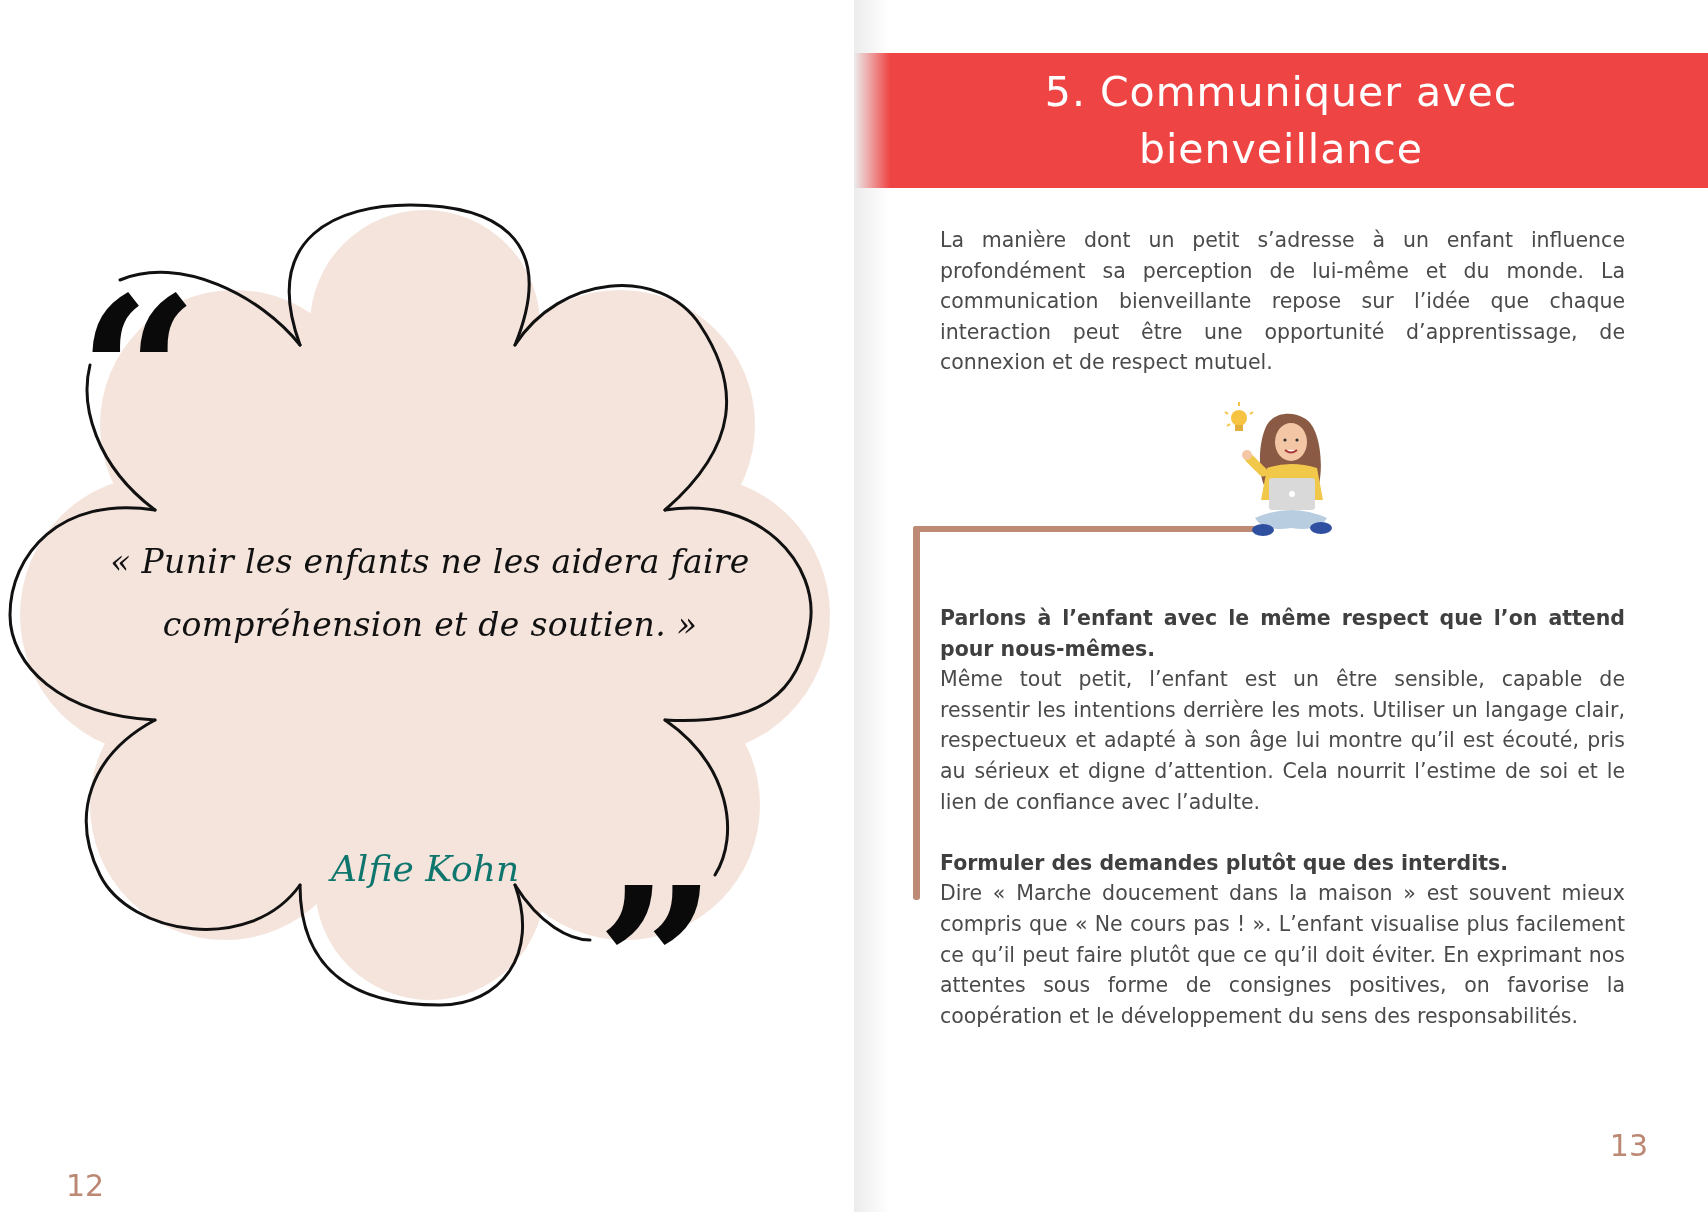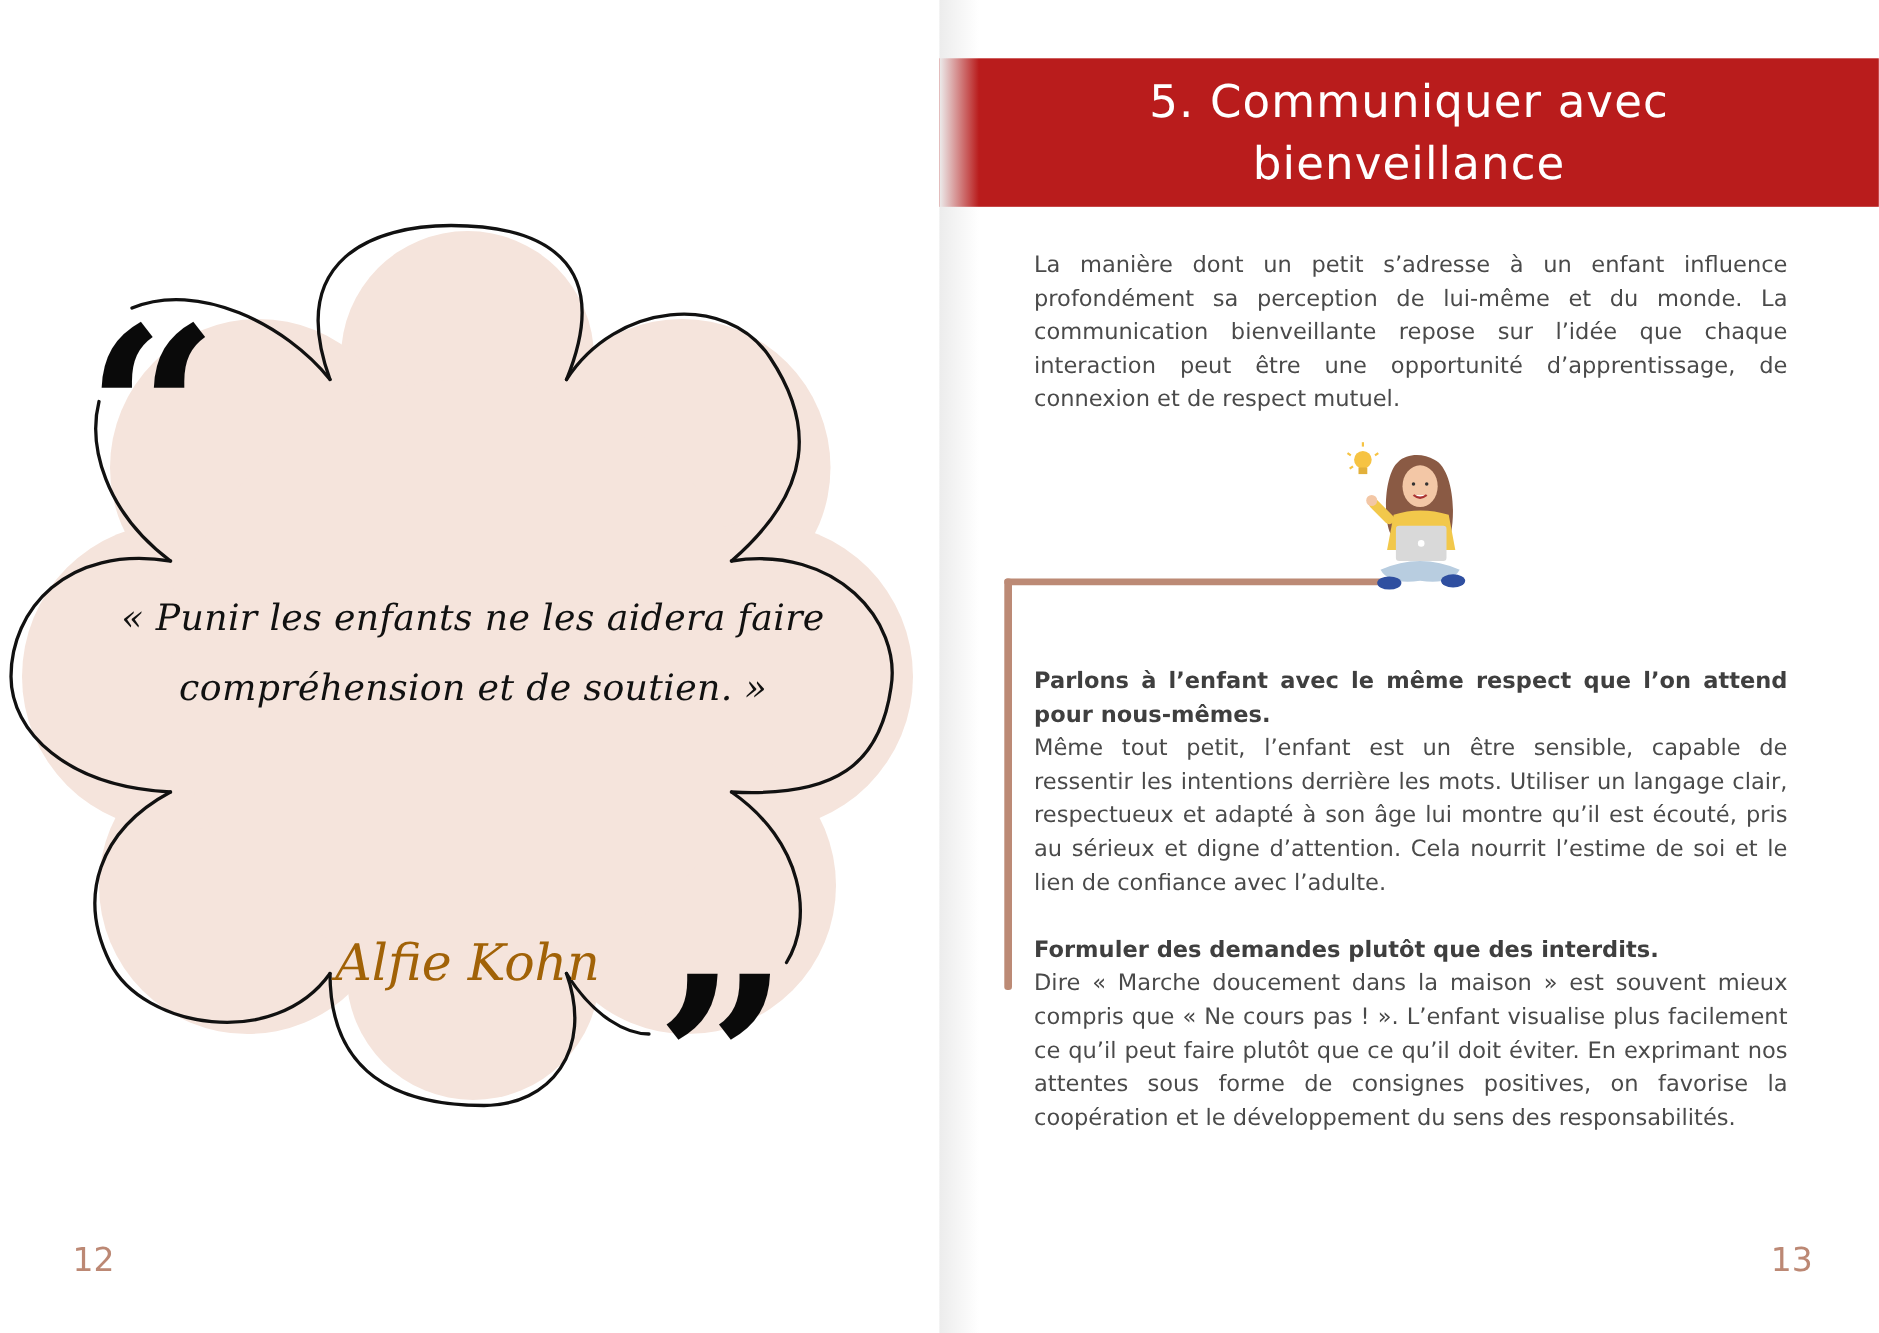--- a/index.html
+++ b/index.html
@@ -23,40 +23,40 @@
     position: absolute; left: 70px; width: 720px; top: 530px;
     text-align: center;
     font-family: "DejaVu Serif", serif; font-style: italic;
     font-size: 33px; line-height: 63px; color: #111;
     letter-spacing: 0.3px;
   }
   .quote-author {
     position: absolute; left: 300px; width: 250px; top: 848px;
     text-align: center;
     font-family: "DejaVu Serif", serif; font-style: italic;
-    font-size: 46px; color: #a16207;
+    font-size: 36px; color: #0f766e;
   }
   .open-quote-mark, .close-quote-mark {
     position: absolute; font-family: "DejaVu Serif", serif; font-weight: bold;
     color: #0a0a0a; line-height: 1;
   }
   .open-quote-mark { left: 78px; top: 270px; font-size: 210px; }
   .close-quote-mark { left: 596px; top: 860px; font-size: 210px; }
 
   .page-number {
     position: absolute; top: 1128px;
     font-family: "DejaVu Sans", sans-serif; font-size: 30px; color: #bc8874;
   }
-  .pn-left { left: 66px; }
+  .pn-left { left: 66px; margin-top: 40px; }
   .pn-right { right: 60px; }
 
   
   .header-band {
     position: absolute; left: 0; top: 53px; width: 854px; height: 135px;
-    background: #b91c1c;
+    background: #ef4444;
     display: flex; align-items: center; justify-content: center;
   }
   .header-title {
     color: #ffffff; text-align: center;
     font-family: "DejaVu Sans", sans-serif; font-size: 41px; line-height: 57px;
     letter-spacing: 1px; width: 560px;
   }
   .body-text {
     position: absolute; left: 86px; width: 685px;
     font-family: "DejaVu Sans", sans-serif; font-size: 20.5px; line-height: 30.6px;

